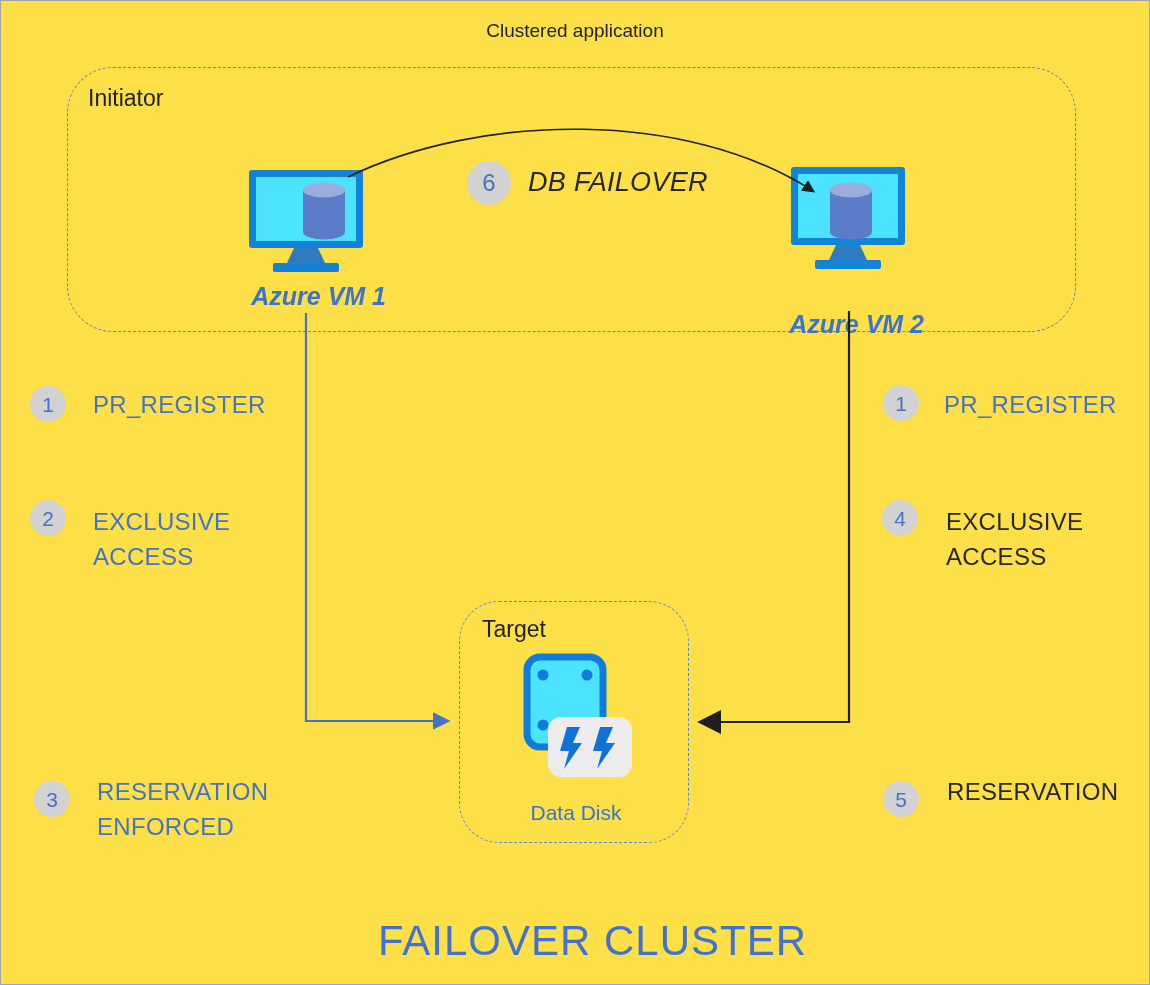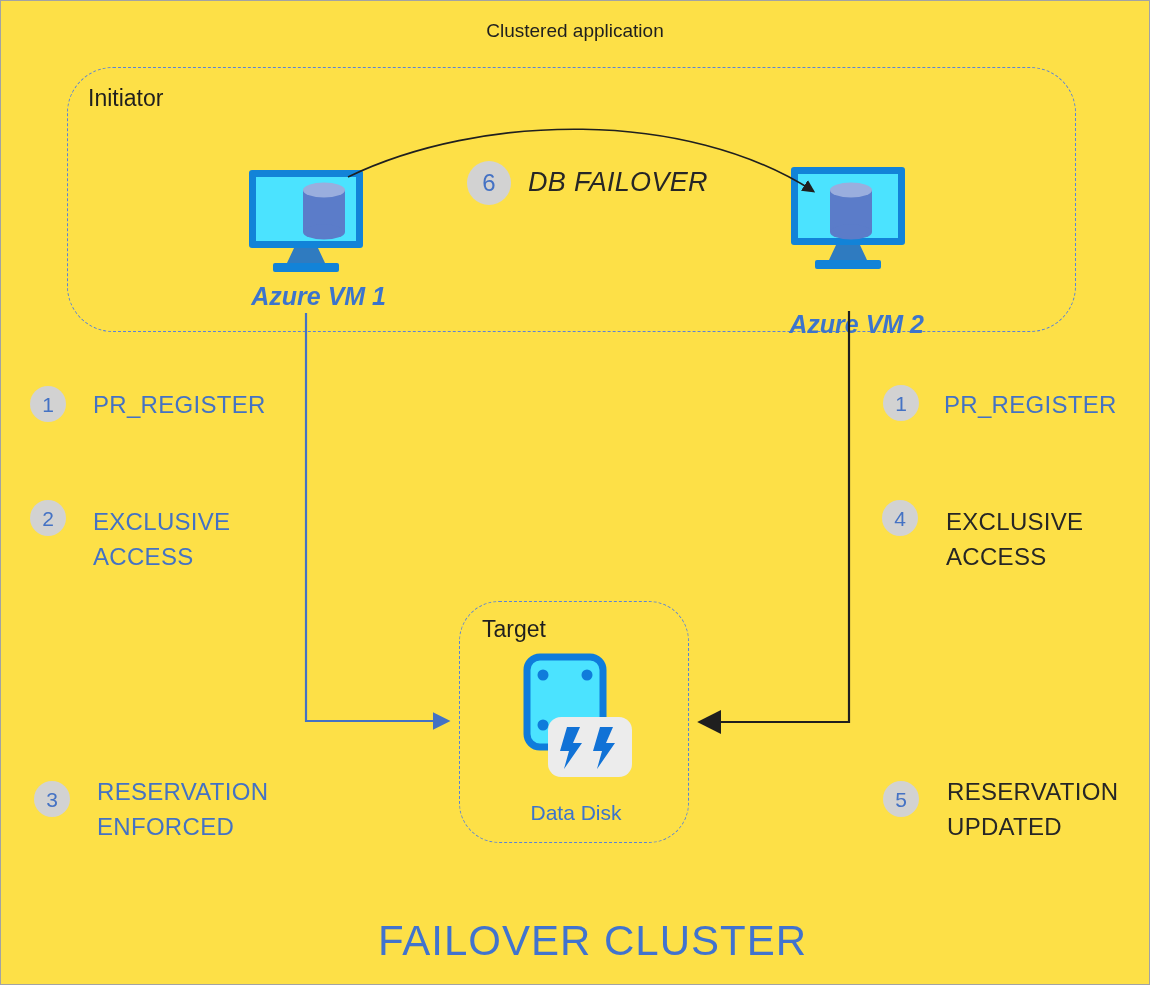--- a/index.html
+++ b/index.html
@@ -130,21 +130,20 @@
 
   <div class="abs badge" style="left:881px;top:499px;">4</div>
   <div class="abs step-text step-black" style="left:945px;top:503px;">
     <div>EXCLUSIVE</div>
     <div>ACCESS</div>
   </div>
 
   <div class="abs badge" style="left:882px;top:780px;">5</div>
   <div class="abs step-text step-black" style="left:946px;top:773px;">
     <div>RESERVATION</div>
-    <div>UPDATED</div>
   </div>
 
   <svg class="abs overlay">
     <defs>
       <marker id="arrow-blue" viewBox="0 0 10 10" refX="8" refY="5" markerWidth="8" markerHeight="8" orient="auto-start-reverse">
         <path d="M0,0 L10,5 L0,10 Z" fill="#4472C4"></path>
       </marker>
       <marker id="arrow-black" viewBox="0 0 10 10" refX="8" refY="5" markerWidth="8" markerHeight="8" orient="auto-start-reverse">
         <path d="M0,0 L10,5 L0,10 Z" fill="#1F1F1F"></path>
       </marker>

